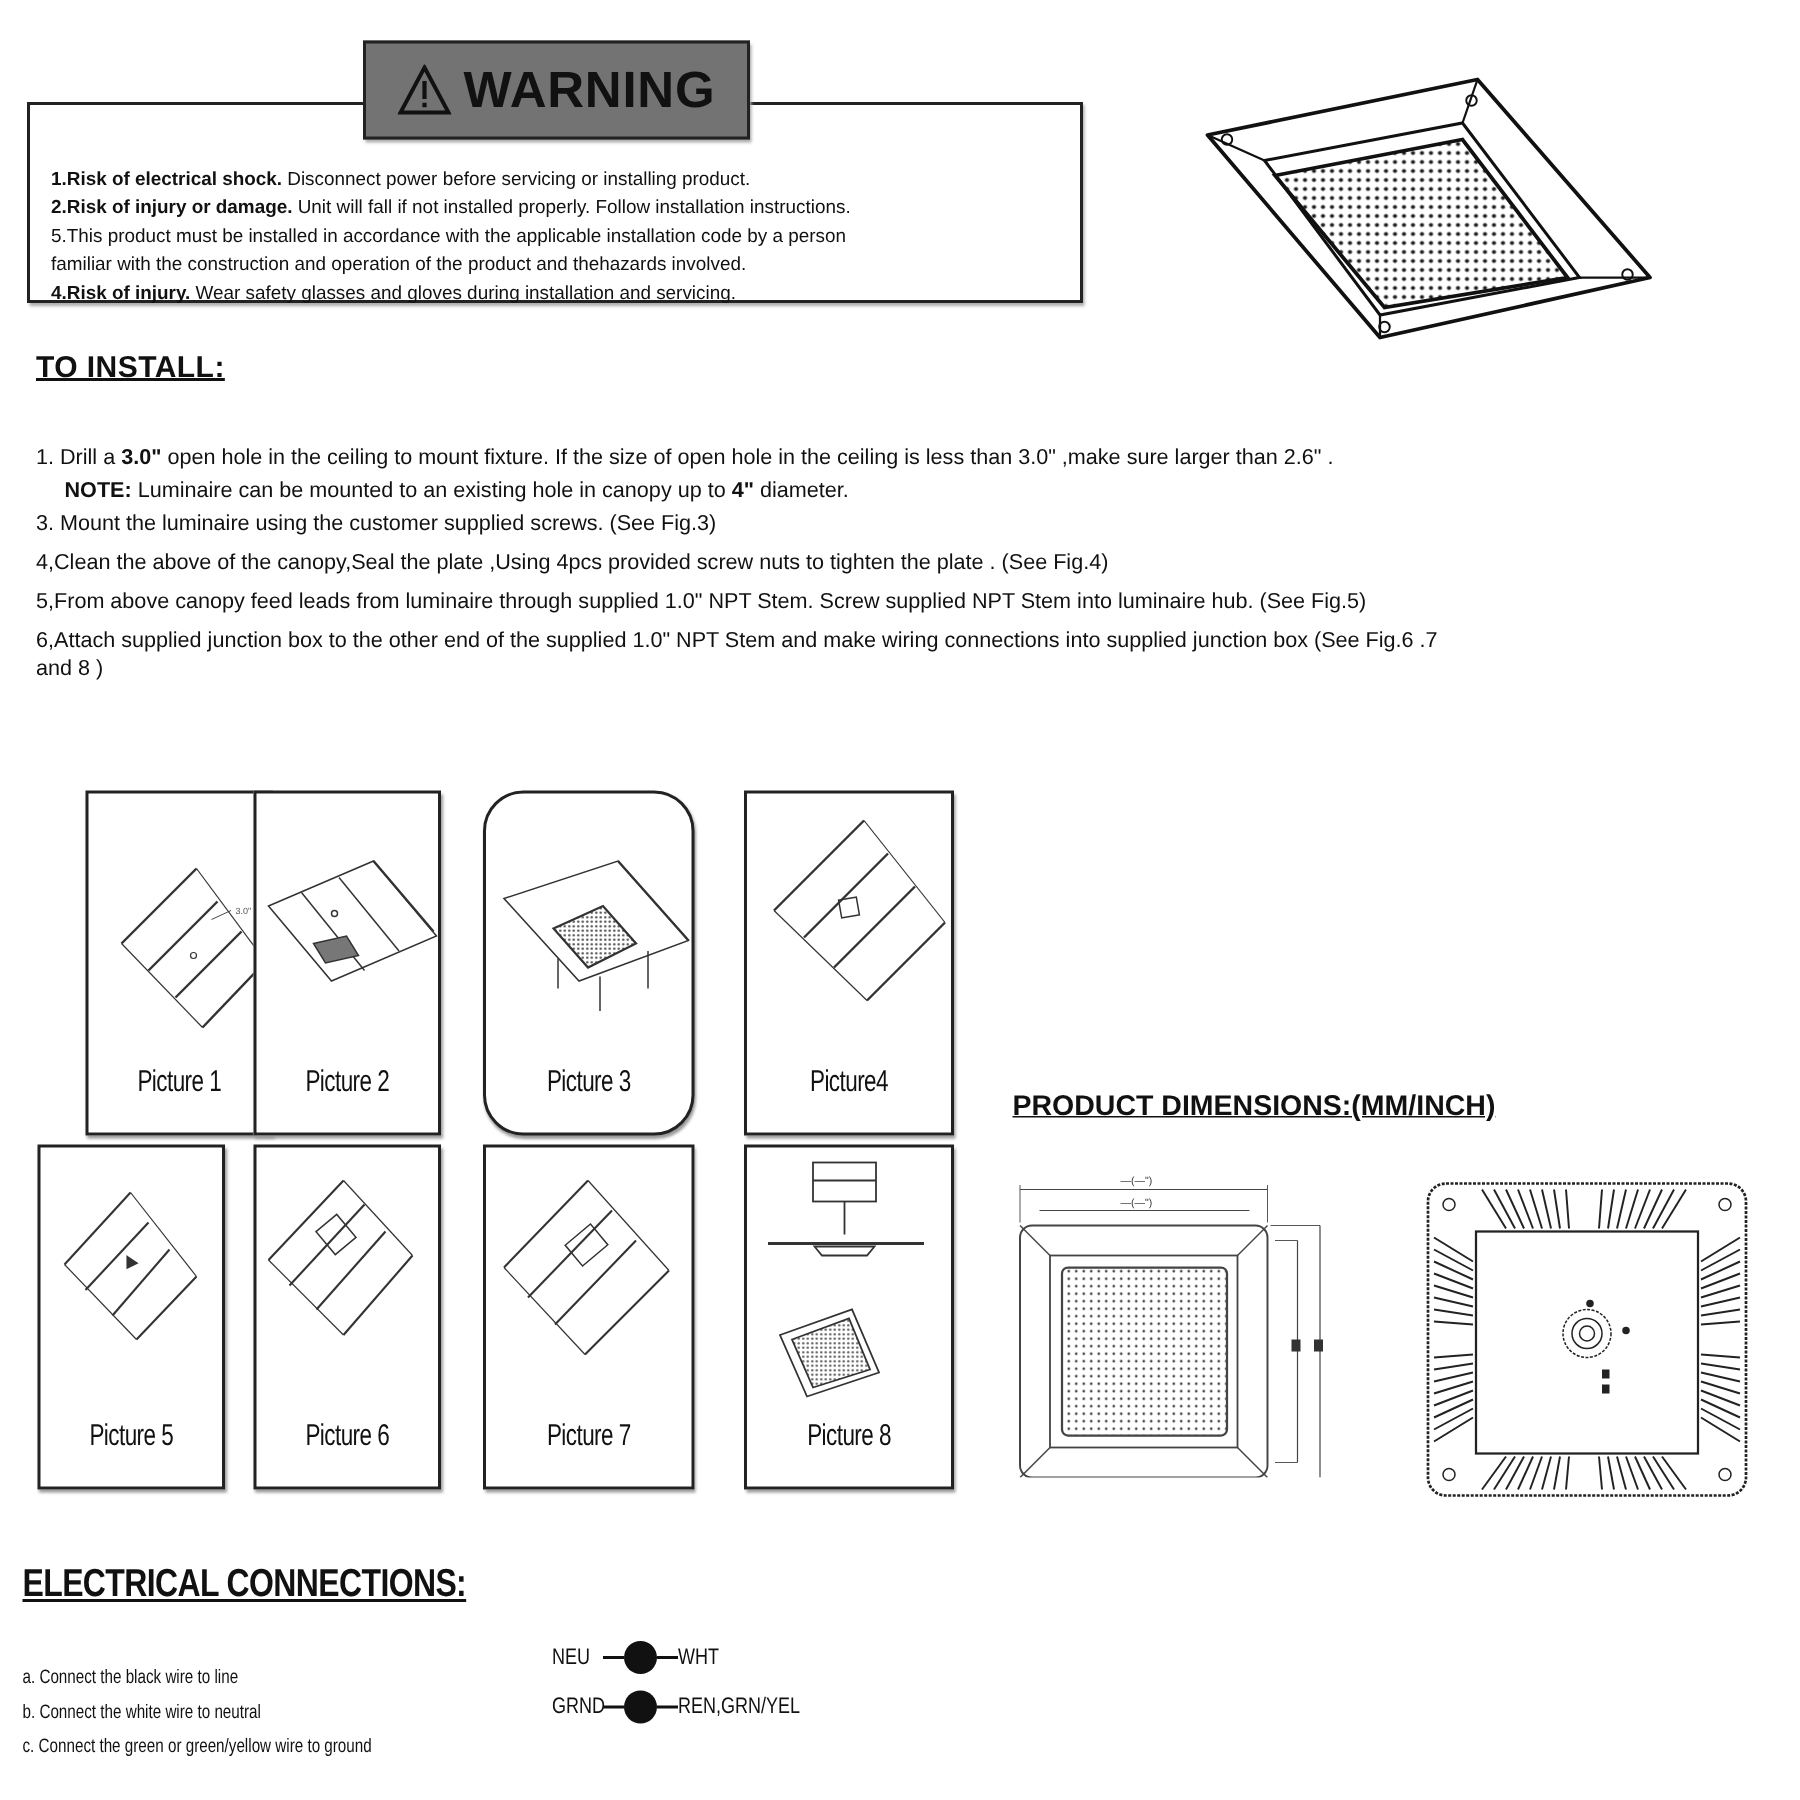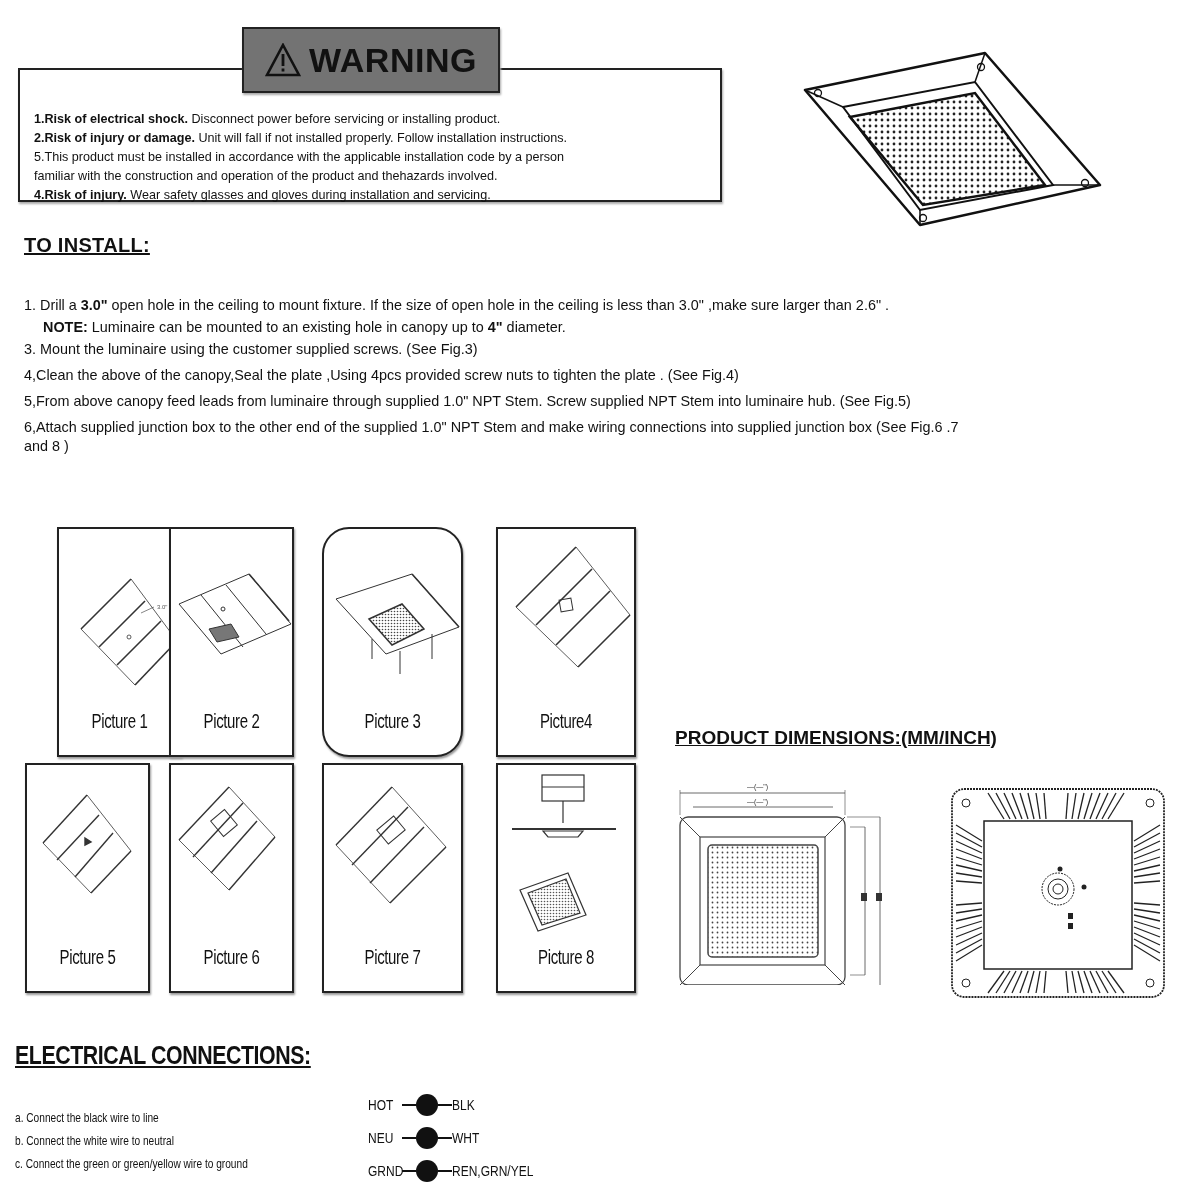--- a/index.html
+++ b/index.html
@@ -351,27 +351,20 @@
 
 <div class="abs h-elec">ELECTRICAL CONNECTIONS:</div>
 <div class="abs elec-list">
   <div>a. Connect the black wire to line</div>
   <div>b. Connect the white wire to neutral</div>
   <div>c. Connect the green or green/yellow wire to ground</div>
 </div>
 
 <div class="abs wiring">
   <div class="wrow">
-    <span class="lab">HOT</span>
-    <span class="ln"></span>
-    <span class="dot"></span>
-    <span class="ln"></span>
-    <span class="val">BLK</span>
-  </div>
-  <div class="wrow">
     <span class="lab">NEU</span>
     <span class="ln"></span>
     <span class="dot"></span>
     <span class="ln"></span>
     <span class="val">WHT</span>
   </div>
   <div class="wrow">
     <span class="lab">GRND</span>
     <span class="ln"></span>
     <span class="dot"></span>

